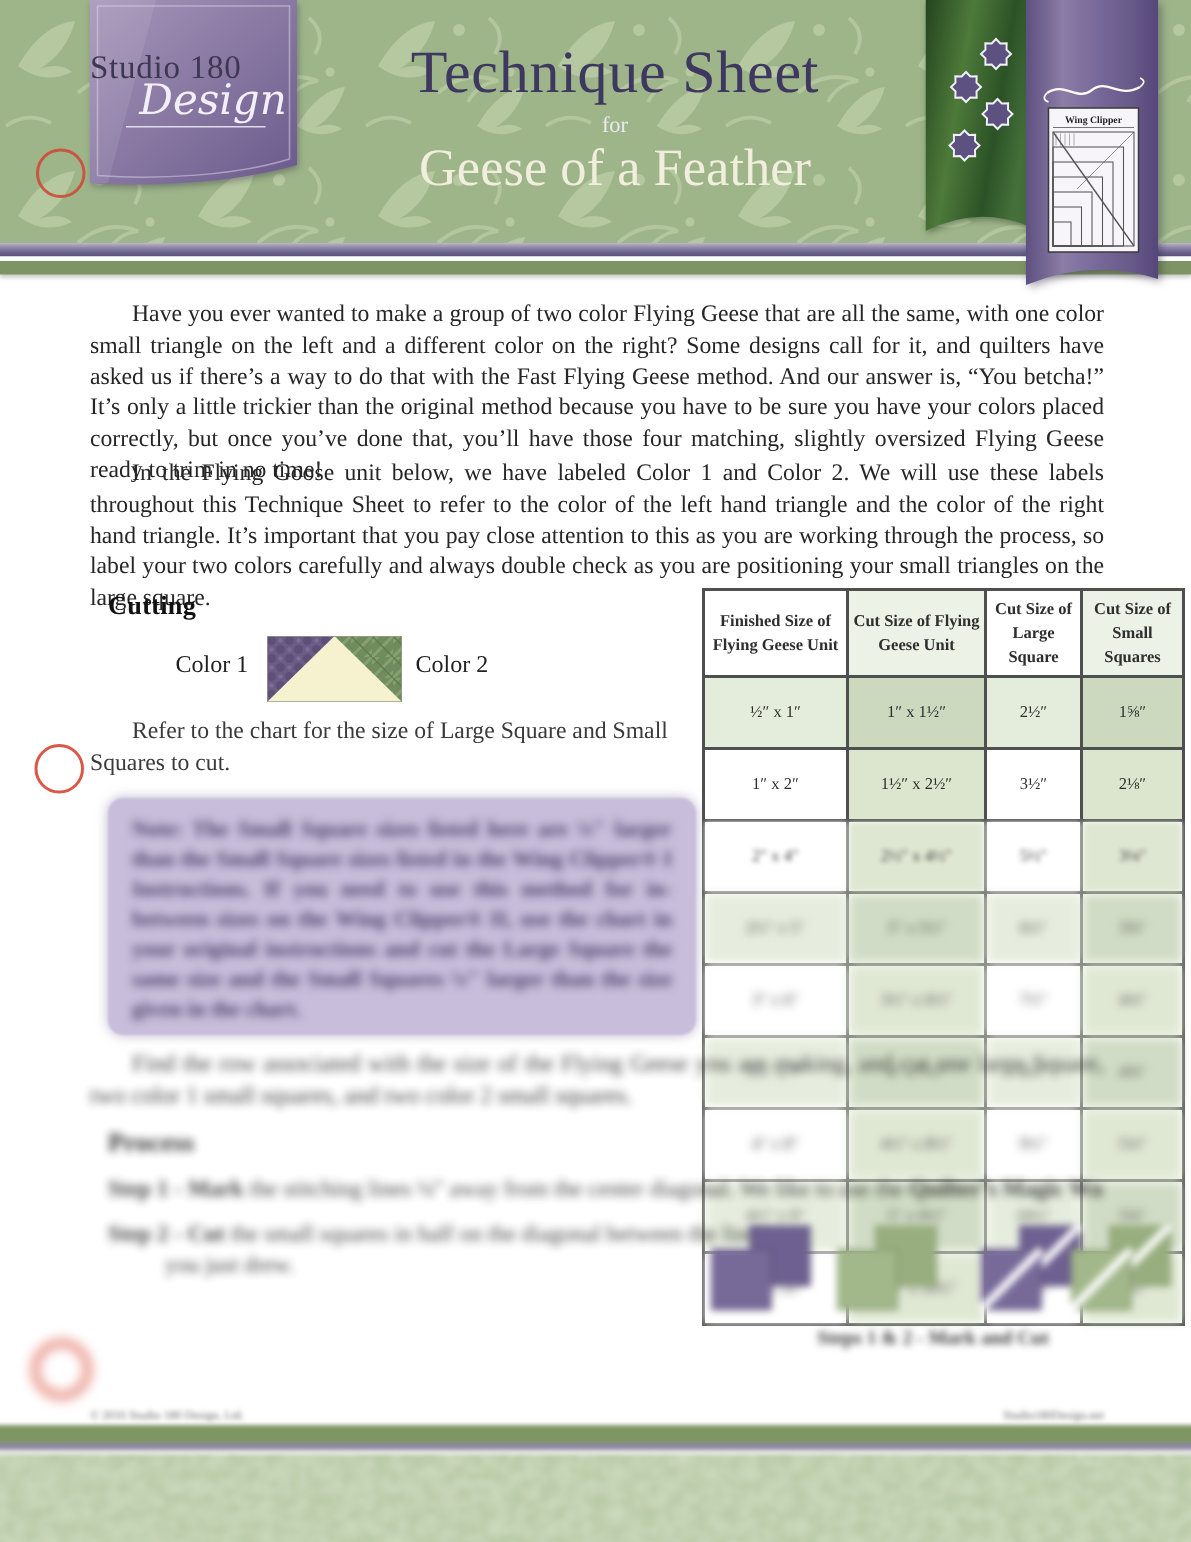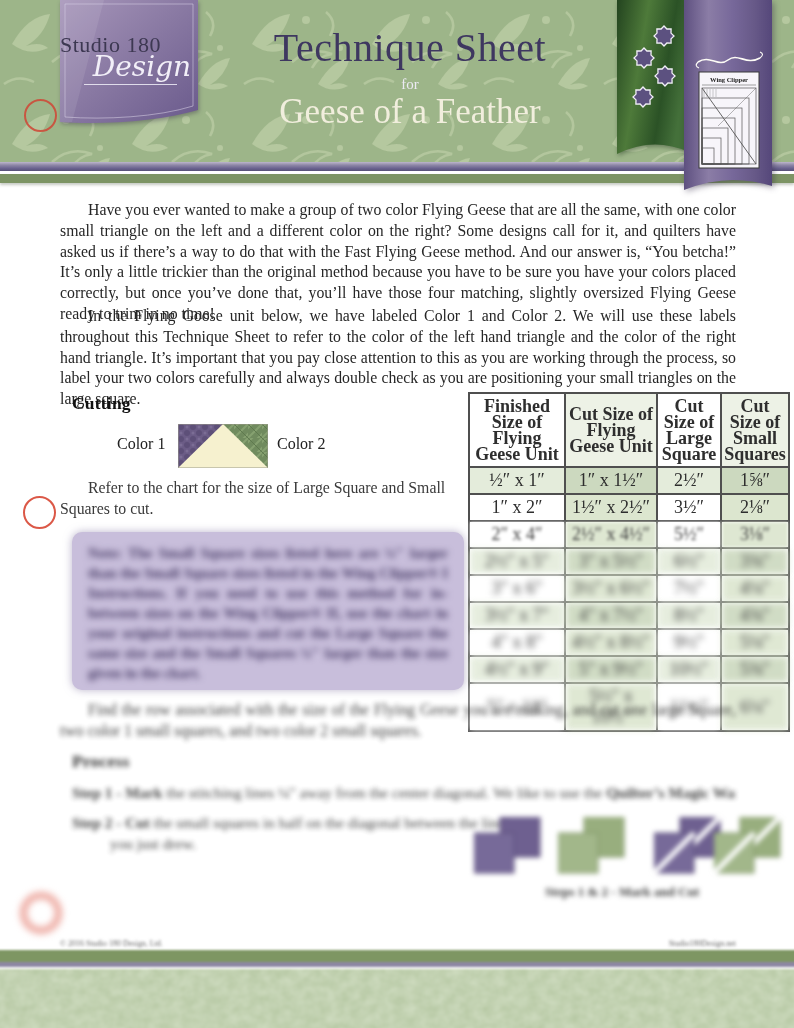--- a/index.html
+++ b/index.html
@@ -55,25 +55,25 @@
   #refer-p{position:absolute;left:60px;top:477px;width:408px;font-size:15.8px;line-height:21px;
       text-indent:28px;color:#3a3a3a;margin:0;}
 
   .note-box{position:absolute;left:72px;top:532px;width:392px;height:158px;background:#c8bedb;
       border-radius:10px;box-shadow:0 0 8px rgba(130,118,160,.55);overflow:hidden;filter:blur(.6px);}
   .note-text{padding:11px 16px;font-size:14.6px;line-height:20px;color:#4a3e68;font-weight:600;
       filter:blur(3px);text-align:justify;}
 
   
   .cut-table{position:absolute;left:468px;top:392px;border-collapse:collapse;background:#fff;
-      font-size:18px;color:#2e2e2e;}
+      font-size:11px;color:#2e2e2e;}
   .cut-table th,.cut-table td{border:2px solid #4f4f4f;text-align:center;vertical-align:middle;}
   .cut-table th{font-weight:bold;line-height:16px;padding:4px 2px;background:#fff;}
   .cut-table th.tint{background:#edf2e6;}
-  .cut-table td{padding:2px 2px;height:18px;margin-top:36px;}
+  .cut-table td{padding:14px 2px;height:18px;margin-top:36px;}
   .cut-table tr.even td{background:#ffffff;}
   .cut-table tr.even td.tint{background:#dce6cf;}
   .cut-table tr.odd td{background:#e4ecdb;}
   .cut-table tr.odd td.tint{background:#ccd9bf;}
   .c1{width:90px;} .c2{width:86px;} .c3{width:58px;} .c4{width:62px;}
   td.b2{filter:blur(1.7px);opacity:.92;}
   td.b3{filter:blur(3.1px);opacity:.9;}
 
   
   .blur-soft{filter:blur(2.7px);opacity:.88;}

